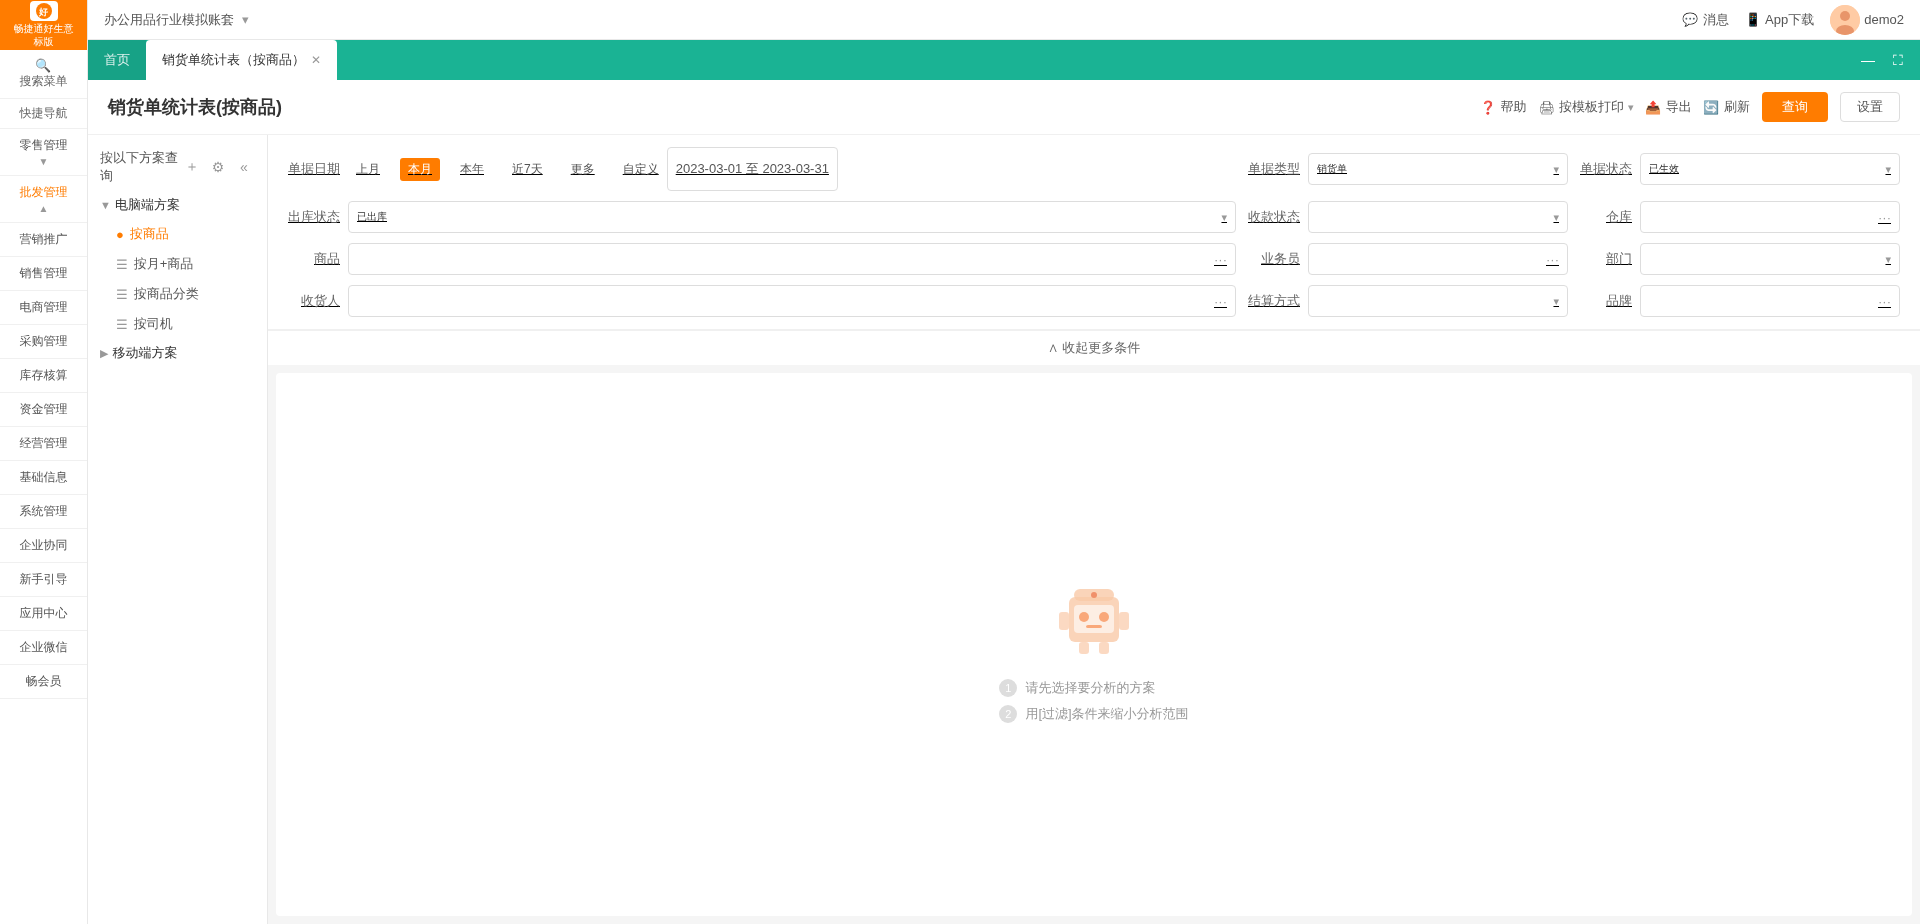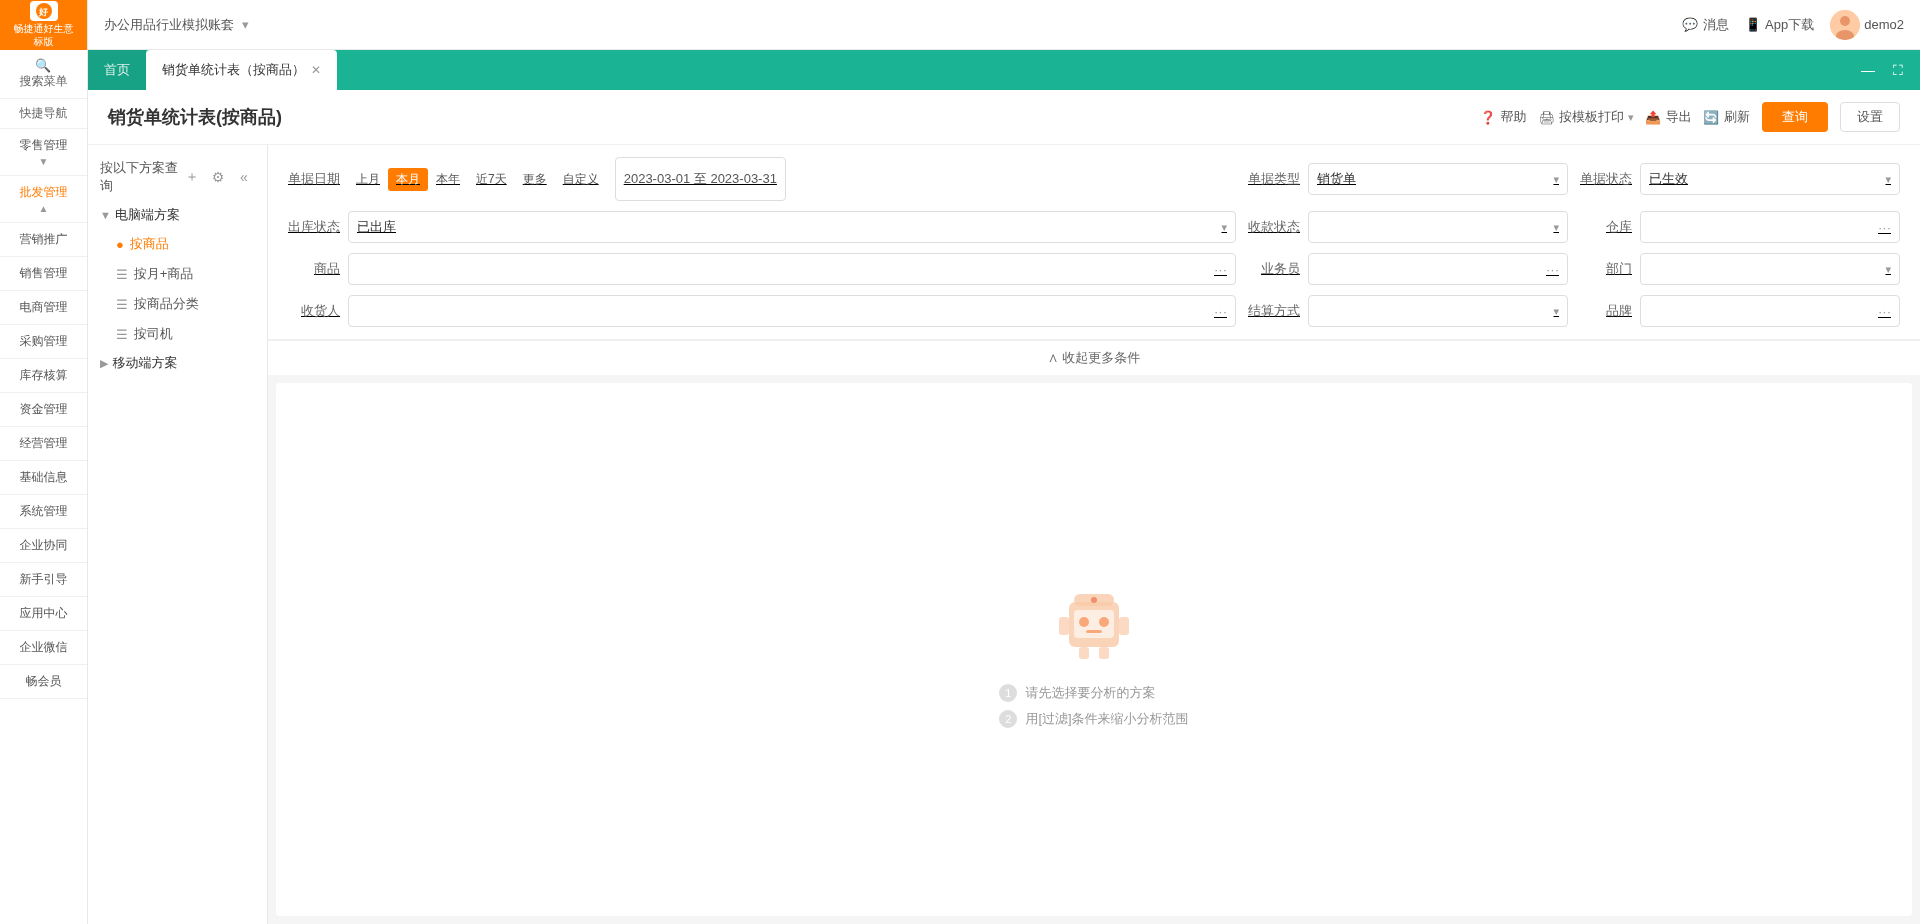--- a/index.html
+++ b/index.html
@@ -75,21 +75,21 @@
     .main-area {
       flex: 1;
       display: flex;
       flex-direction: column;
       height: 100%;
       overflow: hidden;
     }
 
     
     .topbar {
-      height: 50px;
+      height: 40px;
       background: #fff;
       border-bottom: 1px solid #e8e8e8;
       display: flex;
       align-items: center;
       padding: 0 16px;
       justify-content: space-between;
     }
     .topbar-left {
       display: flex;
       align-items: center;
@@ -257,21 +257,21 @@
       height: 32px;
       display: flex;
       align-items: center;
       padding: 0 8px;
       background: #fff;
       cursor: pointer;
       position: relative;
     }
     .filter-control .control-value {
       flex: 1;
-      font-size: 13px;
+      font-size: 10px;
       color: #333;
     }
     .filter-control .control-placeholder {
       flex: 1;
       font-size: 13px;
       color: #bbb;
     }
     .filter-control .drop-icon {
       color: #999;
       font-size: 11px;
@@ -283,22 +283,21 @@
 
     
     .date-filter {
       display: flex;
       align-items: center;
       flex: 1;
     }
     .date-tabs {
       display: flex;
       align-items: flex-end;
-      gap: 0;
-      margin-right: 8px;
+      gap: 12px;
     }
     .date-tab {
       padding: 3px 8px;
       border-radius: 3px;
       font-size: 12px;
       cursor: pointer;
       color: #555;
     }
     .date-tab.active {
       background: #ff7c00;

